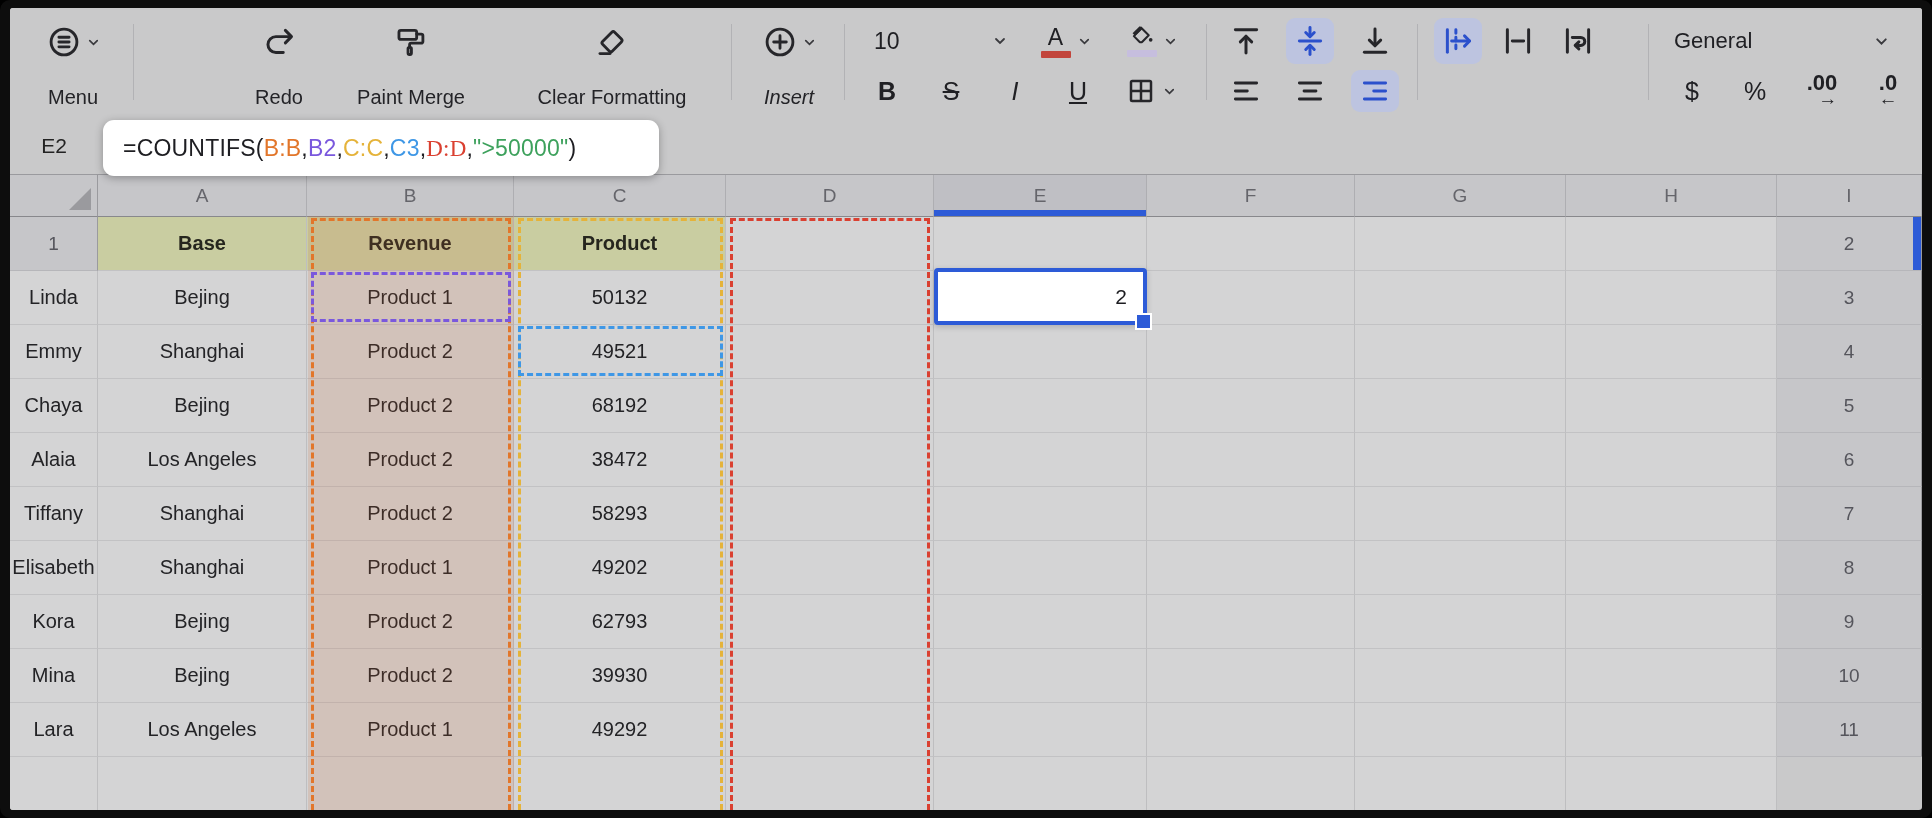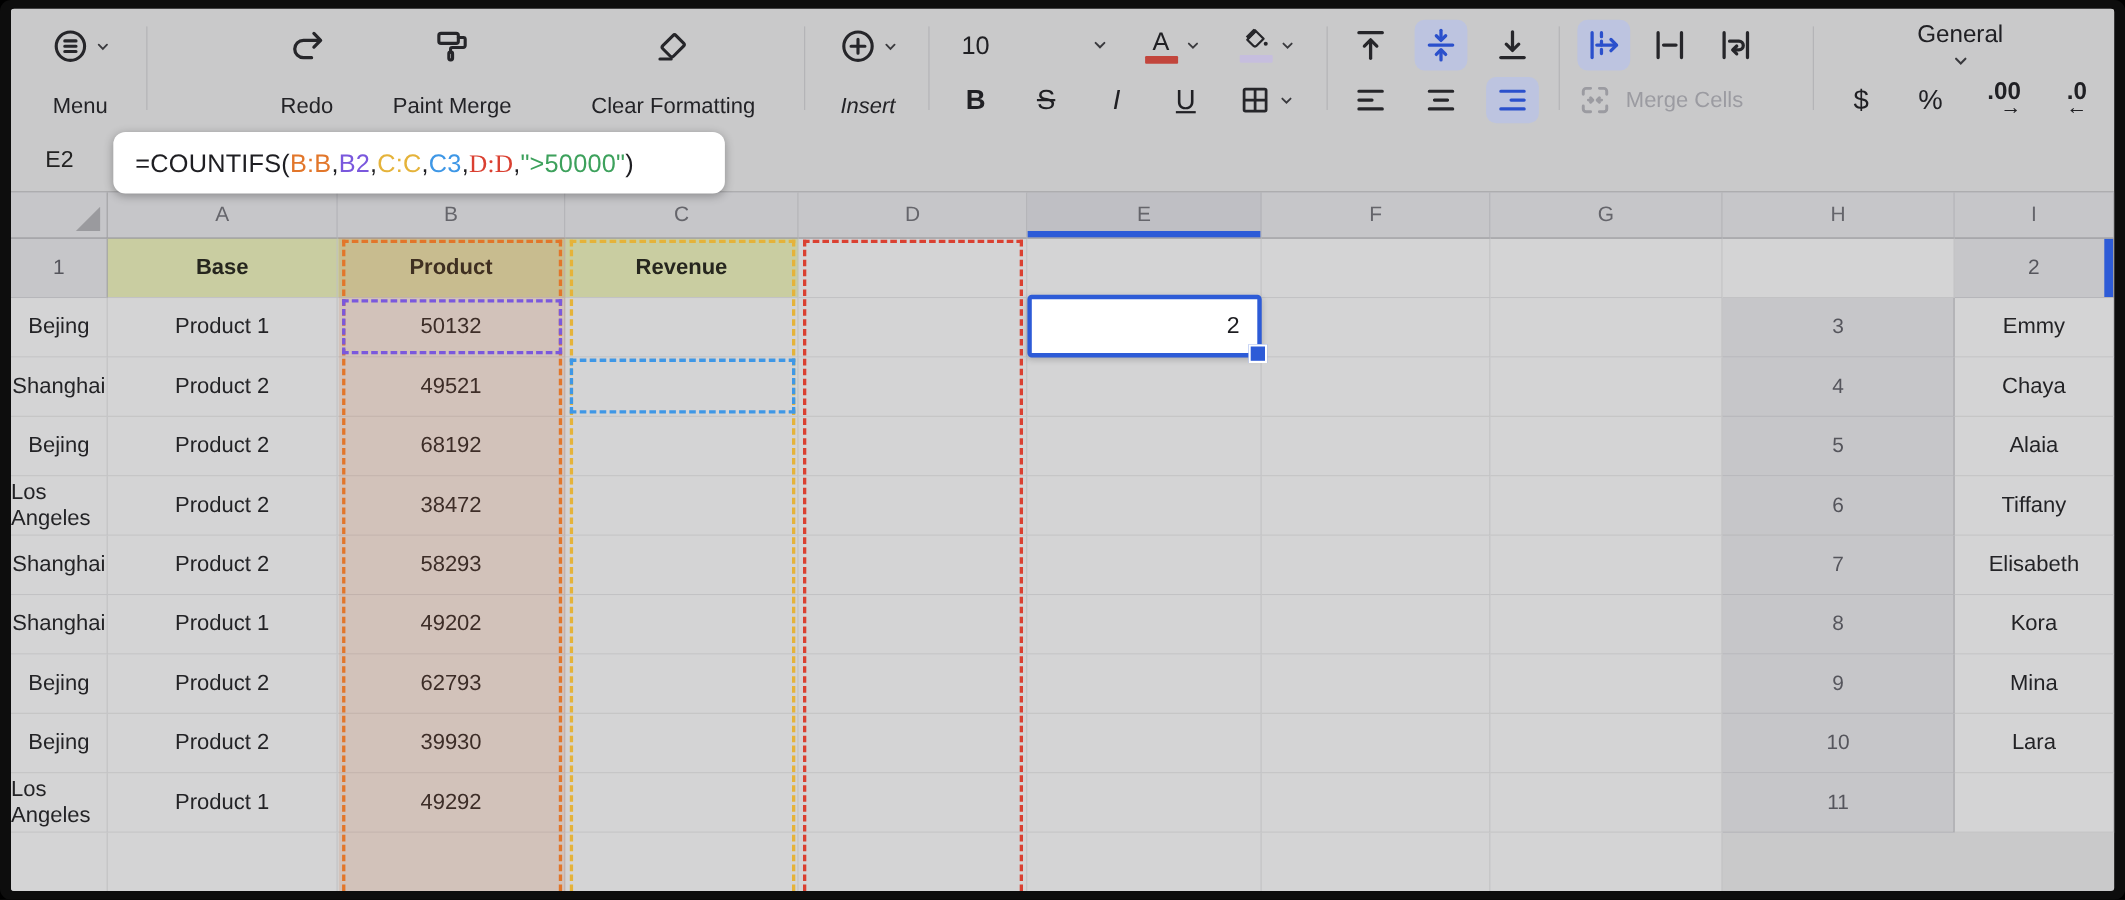--- a/index.html
+++ b/index.html
@@ -293,33 +293,24 @@
       <div class="smallbtn row1" style="left:1544px;width:48px;">
           <span>
             <svg class="ic" width="34" height="34" viewBox="0 0 24 24" fill="none" stroke="#26262a" stroke-width="2.1" stroke-linecap="round" stroke-linejoin="round">
               <path d="M4.5 4v16M19.5 4v16"></path>
               <path d="M8 9.5h6a2.8 2.8 0 0 1 0 5.6h-3.4"></path>
               <path d="M12.6 12.6 10 15.1l2.6 2.5"></path>
             </svg>
           </span>
         </div>
 
-      <div class="smallbtn row2" style="left:1424px;width:210px;justify-content:flex-start;gap:12px;">
-        <span>
-            <svg class="ic" width="32" height="32" viewBox="0 0 24 24" fill="none" stroke="#9b9ba1" stroke-width="2" stroke-linecap="round" stroke-linejoin="round">
-              <path d="M9 4H6a2 2 0 0 0-2 2v2M9 20H6a2 2 0 0 1-2-2v-2M15 4h3a2 2 0 0 1 2 2v2M15 20h3a2 2 0 0 0 2-2v-2"></path>
-              <path d="M7.5 12h3M10.5 12 9 10.5M10.5 12 9 13.5M16.5 12h-3M13.5 12 15 10.5M13.5 12 15 13.5"></path>
-            </svg>
-          </span>
-        <span class="tlabel grayed">Merge Cells</span>
-      </div>
 
       <div class="sep" style="left:1638px;"></div>
 
-      <div class="smallbtn row1" style="left:1652px;width:240px;justify-content:space-between;padding:0 12px;box-sizing:border-box;flex-direction:column;">
+      <div class="smallbtn row1" style="left:1652px;width:240px;justify-content:space-between;padding:0 12px;box-sizing:border-box;">
         <span style="font-size:22px;color:#202024;">General</span>
         <span>
             <svg class="chev" width="17" height="17" viewBox="0 0 16 16" fill="none" stroke="#3a3a3e" stroke-width="1.8" stroke-linecap="round">
               <polyline points="4,6 8,10 12,6"></polyline>
             </svg>
           </span>
       </div>
       <div class="smallbtn row2" style="left:1662px;width:40px;">
           <span class="fmt">$</span>
         </div>
@@ -355,28 +346,29 @@
         <div class="gc chdr">B</div>
         <div class="gc chdr">C</div>
         <div class="gc chdr">D</div>
         <div class="gc chdr hl">E</div>
         <div class="gc chdr">F</div>
         <div class="gc chdr">G</div>
         <div class="gc chdr">H</div>
         <div class="gc chdr">I</div>
         <div class="gc gut">1</div>
         <div class="gc body hdrrow">Base</div>
+        <div class="gc body hdrrow">Revenue</div>
         <div class="gc body hdrrow">Product</div>
-        <div class="gc body hdrrow">Revenue</div>
         <div class="gc body"></div>
         <div class="gc body"></div>
         <div class="gc body"></div>
         <div class="gc body"></div>
         <div class="gc body"></div>
         <div class="gc gut cur">2</div>
+        <div class="gc body">Linda</div>
         <div class="gc body">Bejing</div>
         <div class="gc body">Product 1</div>
         <div class="gc body">50132</div>
         <div class="gc body"></div>
         <div class="gc body"></div>
         <div class="gc body"></div>
         <div class="gc body"></div>
         <div class="gc body"></div>
         <div class="gc gut">3</div>
         <div class="gc body">Emmy</div>

